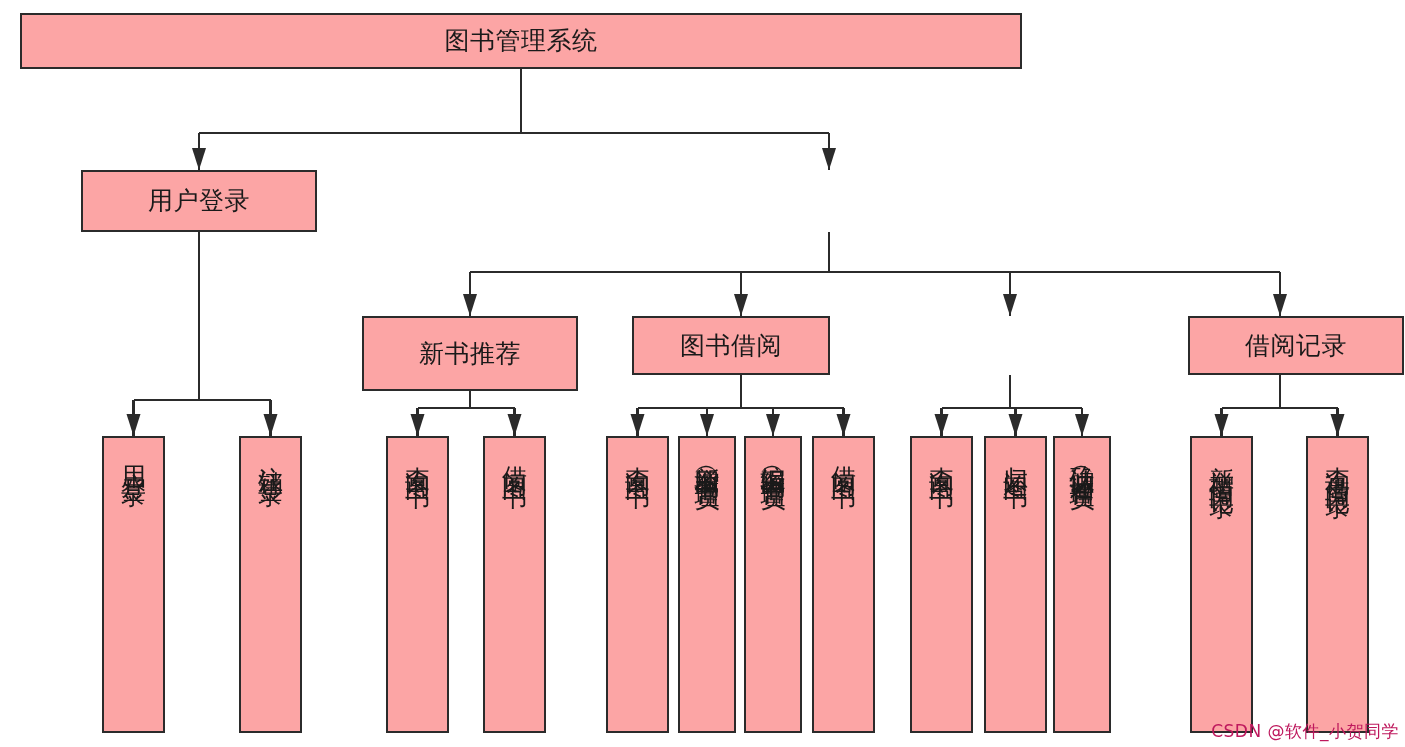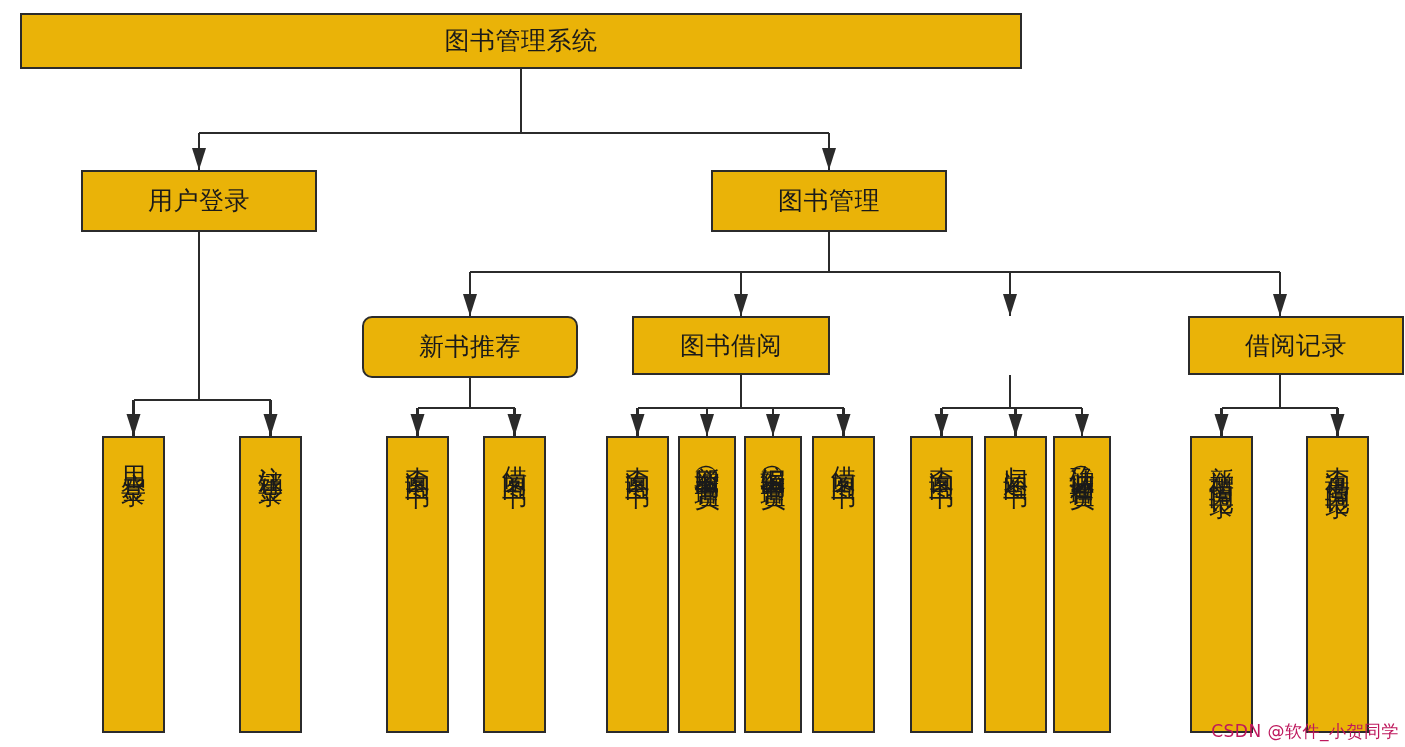--- a/index.html
+++ b/index.html
@@ -22,21 +22,21 @@
     position: absolute;
     left: 0;
     top: 0;
     width: 1405px;
     height: 747px;
     pointer-events: none;
   }
   .node {
     position: absolute;
     box-sizing: border-box;
-    background: #eab308;
+    background: #fca5a5;
     border: 2.5px solid #2b2b2b;
     display: flex;
     align-items: center;
     justify-content: center;
     color: #1a1a1a;
     z-index: 2;
   }
   .node .label {
     display: block;
     text-align: center;
@@ -138,25 +138,22 @@
       <polygon points="1330.5,414 1344.5,414 1337.5,436" fill="#2b2b2b"></polygon>
     </svg>
 
   <div class="node root horiz" id="n-root" style="left: 20px; top: 13px; width: 1002px; height: 56px;">
     <span class="label">图书管理系统</span>
   </div>
 
   <div class="node horiz" id="n-l2-0" style="left: 81px; top: 170px; width: 236px; height: 62px;">
     <span class="label">用户登录</span>
   </div>
-  <div class="node horiz" id="n-l2-1" style="left: 711px; top: 170px; width: 236px; height: 62px;">
-    <span class="label">图书管理</span>
-  </div>
-
-  <div class="node horiz" id="n-l3-0" style="left: 362px; top: 316px; width: 216px; height: 62px; border-radius: 10px;">
+
+  <div class="node horiz" id="n-l3-0" style="left: 362px; top: 316px; width: 216px; height: 75px;">
     <span class="label">新书推荐</span>
   </div>
   <div class="node horiz" id="n-l3-1" style="left: 632px; top: 316px; width: 198px; height: 59px;">
     <span class="label">图书借阅</span>
   </div>
   <div class="node horiz" id="n-l3-3" style="left: 1172px; top: 316px; width: 216px; height: 59px; margin-left: 16px;">
     <span class="label">借阅记录</span>
   </div>
 
   <div class="node vert" id="n-leaf-0" style="left: 102px; top: 436px; width: 63px; height: 297px;">

